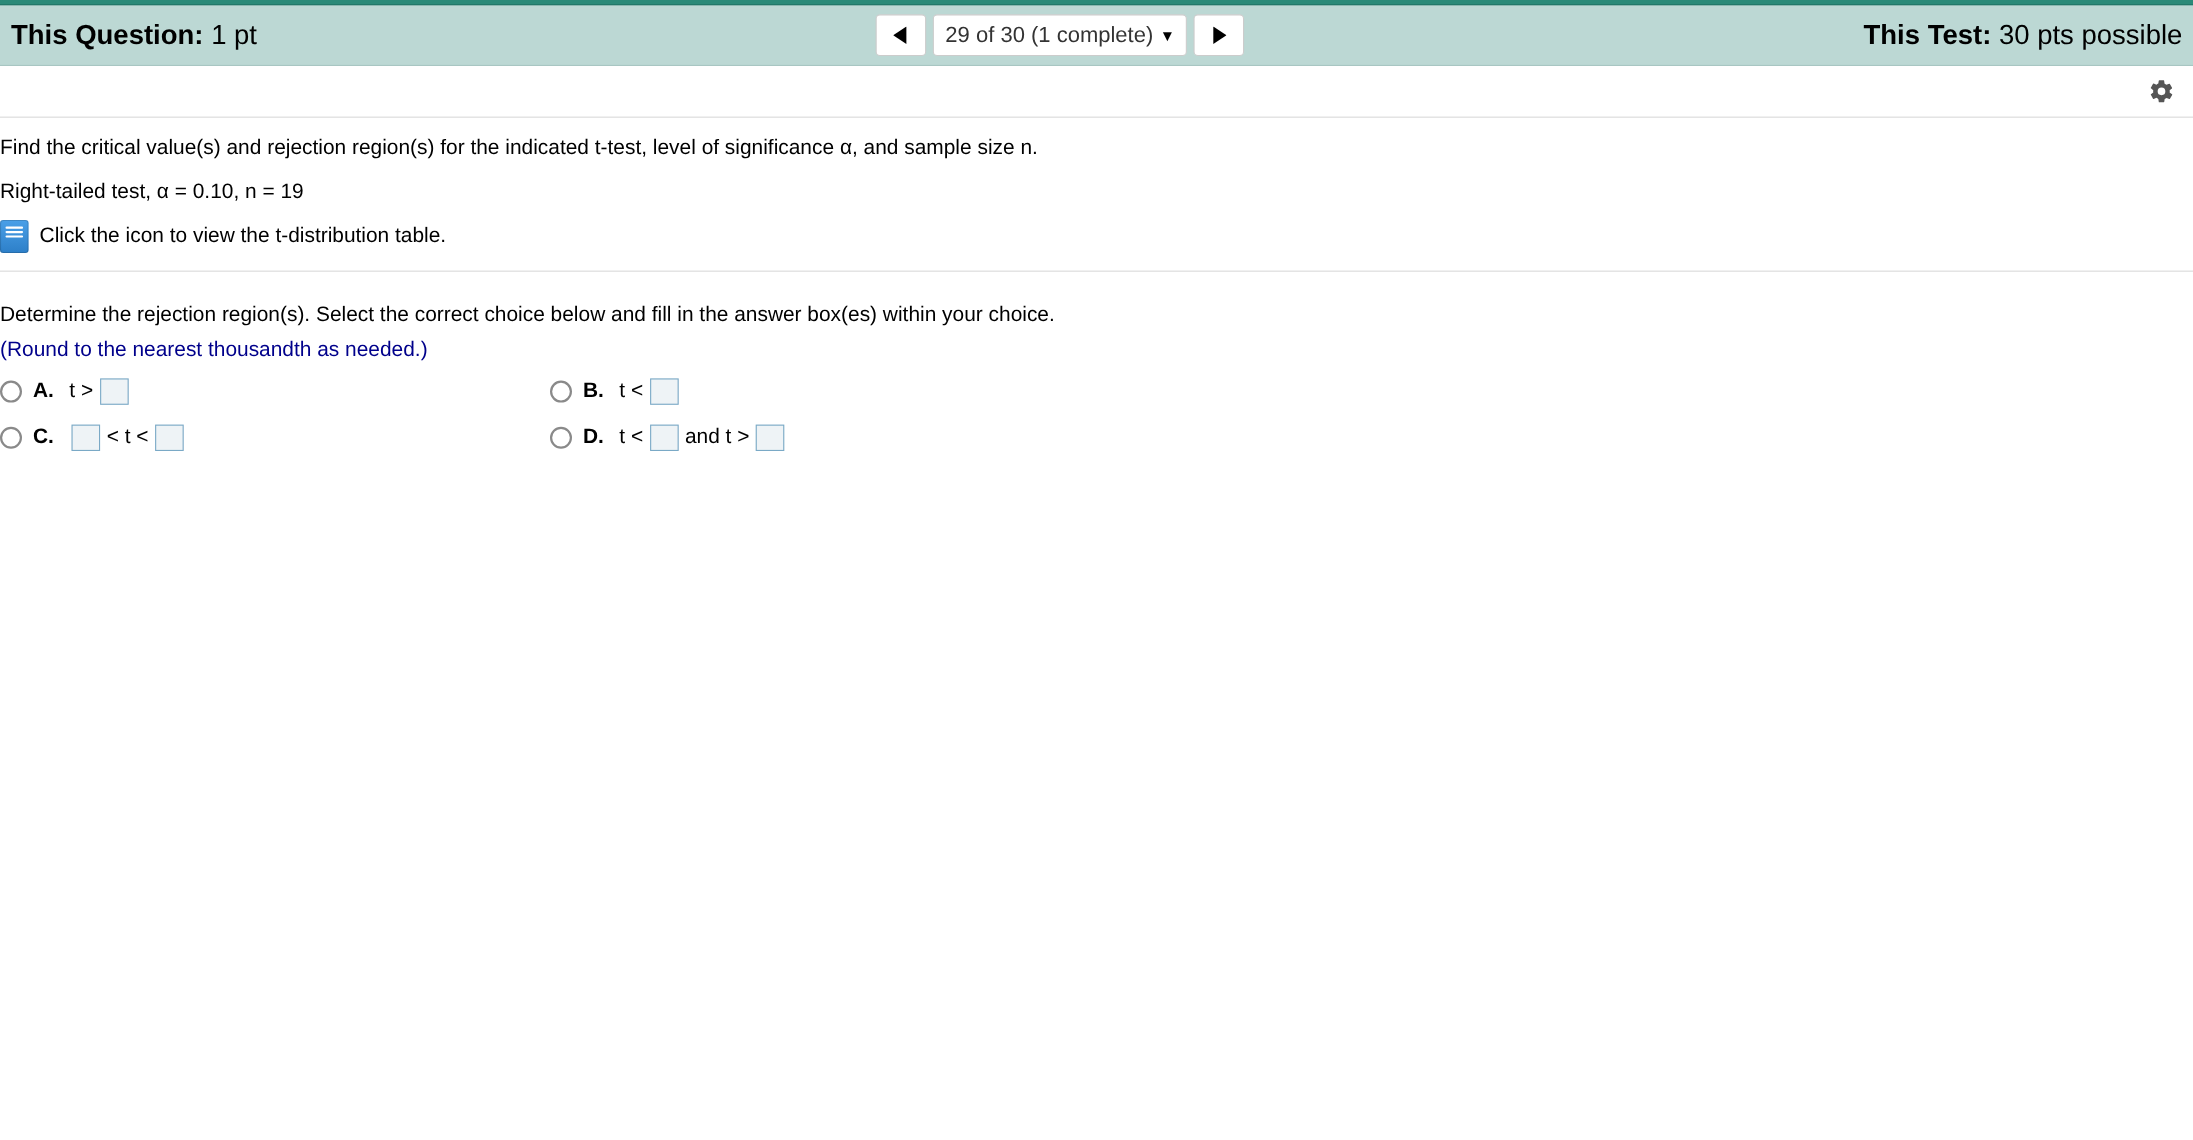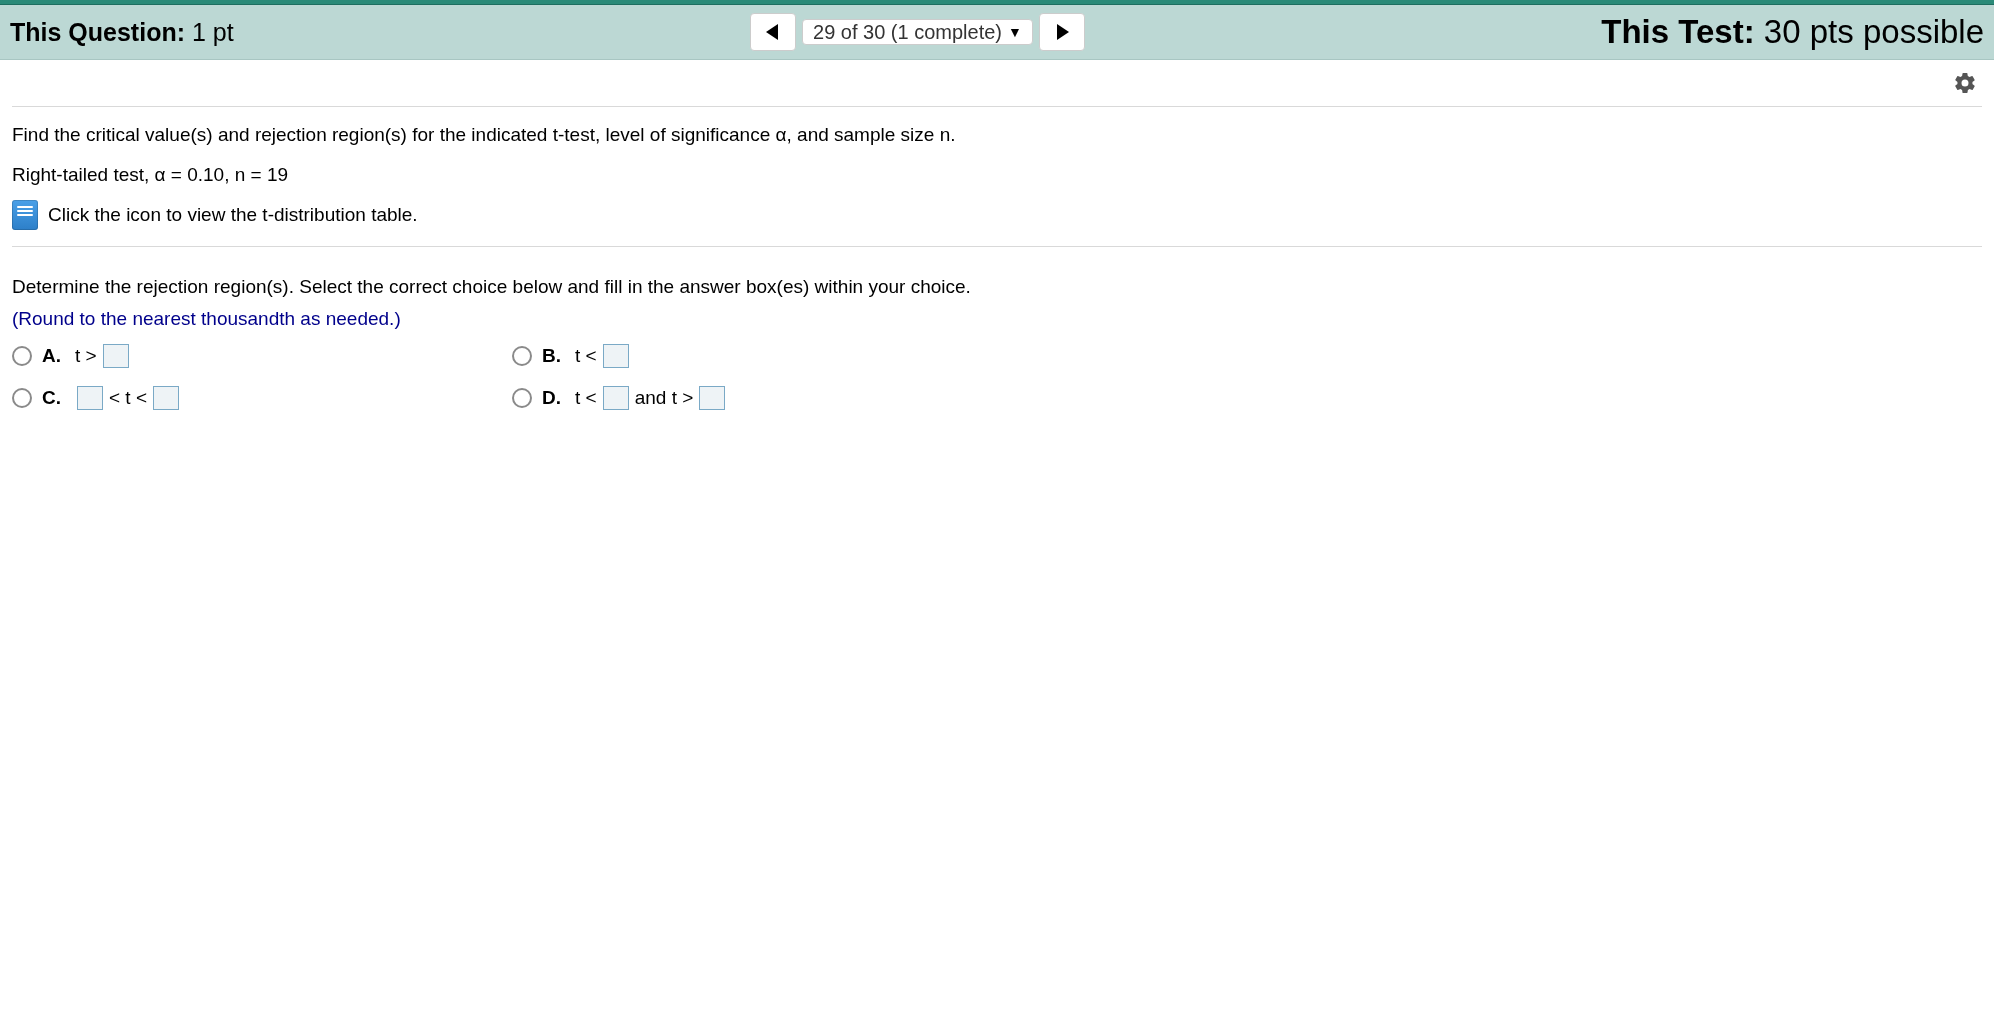--- a/index.html
+++ b/index.html
@@ -43,55 +43,55 @@
     justify-content: center;
     cursor: pointer;
     margin: 0 3px;
     font-size: 18px;
     color: #111;
   }
   .nav-status {
     background: #fff;
     border: 1px solid #ccc;
     border-radius: 4px;
-    height: 26px;
+    height: 38px;
     padding: 0 10px;
     display: inline-flex;
     align-items: center;
     font-size: 20px;
     color: #333;
     cursor: pointer;
     gap: 6px;
     margin: 0 3px;
   }
   .caret-down {
     font-size: 14px;
     color: #000;
   }
   .header-right {
-    font-size: 33px;
+    font-size: 25px;
   }
   .bold { font-weight: bold; }
 
   .settings-row {
     display: flex;
     justify-content: flex-end;
     padding: 8px 14px 8px 0;
   }
   .gear-btn {
     width: 30px;
     height: 30px;
     display: flex;
     align-items: center;
     justify-content: center;
     cursor: pointer;
     color: #555;
   }
   .content {
-    padding: 0 12px;
+    padding: 0 0;
   }
   .section {
     border-top: 1px solid #d9d9d9;
     padding: 14px 0 16px 0;
   }
   .section p {
     margin: 0 0 12px 0;
     line-height: 1.45;
   }
   .icon-link-row {

